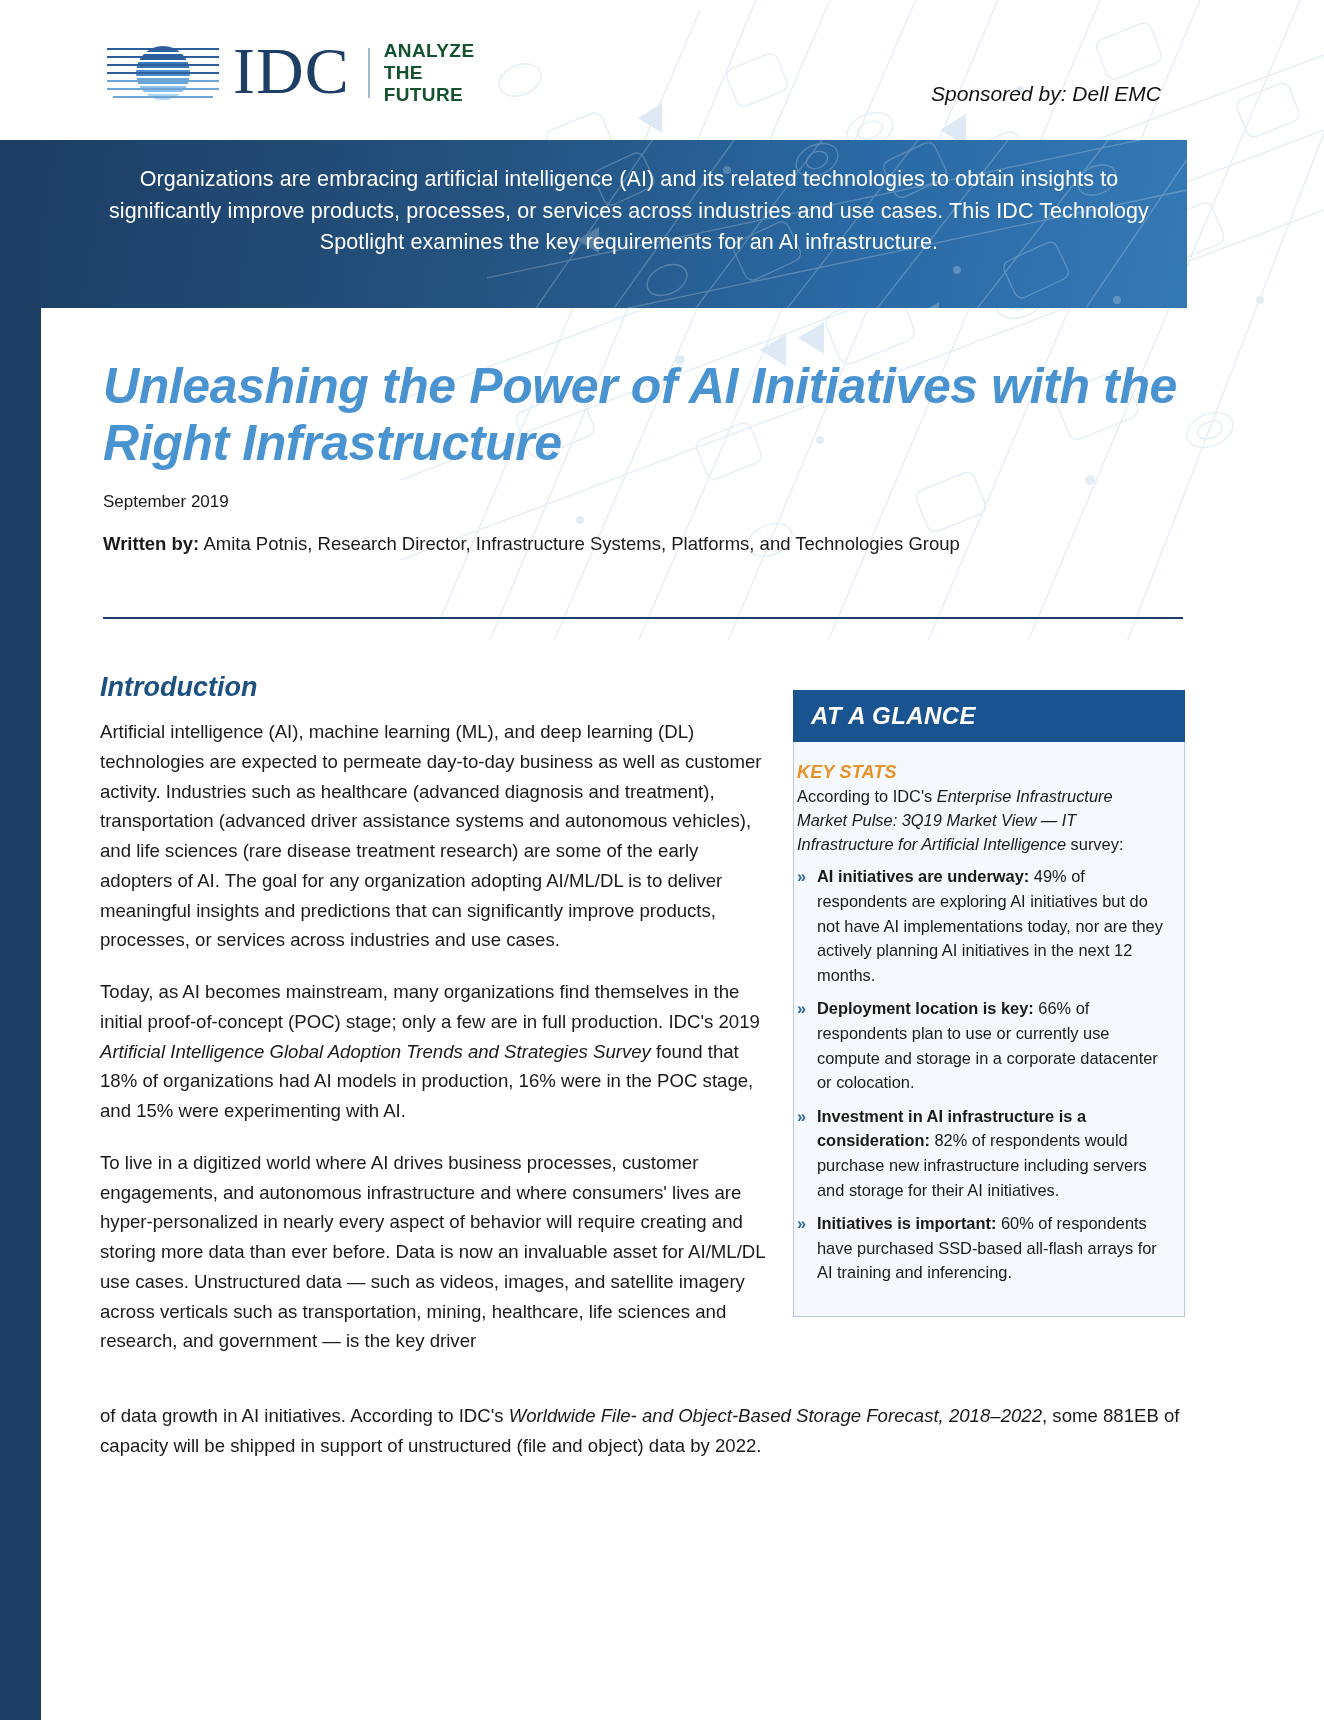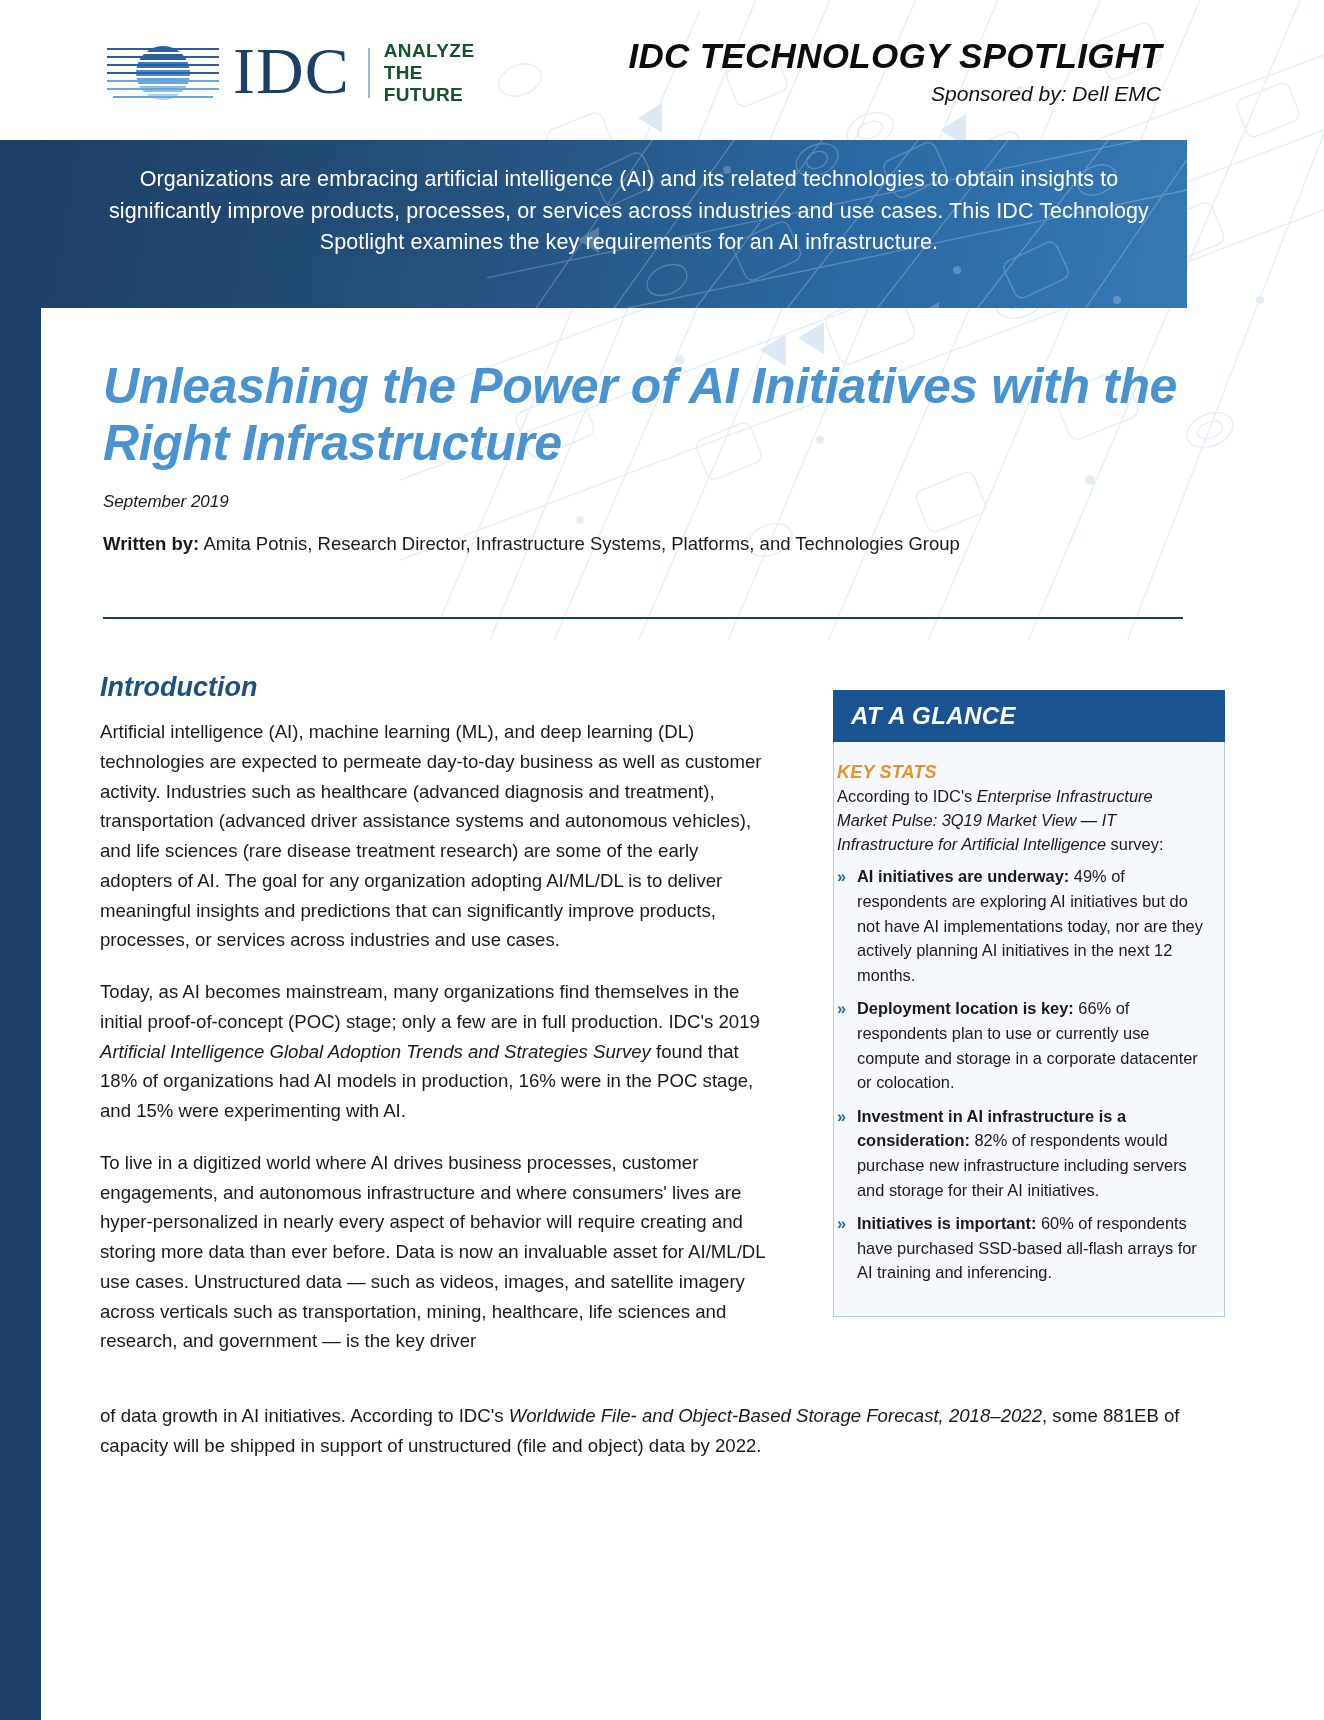--- a/index.html
+++ b/index.html
@@ -145,21 +145,20 @@
     font-weight: 700;
     font-style: italic;
     color: #4a93d1;
     line-height: 1.14;
     letter-spacing: -0.4px;
     margin: 0;
   }
   #doc-date {
     margin-top: 20px;
     font-size: 17px;
-    font-style: italic;
     color: #1a1a1a;
   }
   #doc-byline {
     margin-top: 20px;
     font-size: 18.5px;
     color: #1a1a1a;
     line-height: 1.3;
   }
   #doc-byline b { font-weight: 700; }
 
@@ -201,21 +200,20 @@
     top: 1401px;
     width: 1084px;
   }
 
   
   #glance {
     position: absolute;
     left: 793px;
     top: 690px;
     width: 392px;
-    margin-left: 40px;
   }
   #glance-head {
     background: #1a5490;
     color: #ffffff;
     font-size: 24px;
     font-weight: 700;
     font-style: italic;
     padding: 12px 0 12px 18px;
     letter-spacing: 0.4px;
   }
@@ -344,21 +342,20 @@
       </svg>
       <div id="logo-idc">IDC</div>
       <div id="logo-sep"></div>
       <div id="logo-tag">
         <div>ANALYZE</div>
         <div>THE</div>
         <div>FUTURE</div>
       </div>
     </div>
 
-    <div id="spotlight-title">IDC TECHNOLOGY SPOTLIGHT</div>
     <div id="sponsored">Sponsored by: Dell EMC</div>
   </div>
 
   <div id="banner">
     <svg id="banner-art" viewBox="0 0 700 250" xmlns="http://www.w3.org/2000/svg">
       <g stroke="#ffffff" stroke-width="1.3" fill="none">
         <path d="M20 250 L200 -10 M90 260 L290 -20 M170 260 L380 -20 M260 260 L470 -10 M350 260 L560 -10 M450 260 L660 -10 M560 265 L720 30"></path>
         <path d="M-10 180 L700 30 M-10 240 L700 90"></path>
         <rect x="110" y="60" width="54" height="38" rx="8" transform="rotate(-25 137 79)"></rect>
         <rect x="250" y="130" width="60" height="42" rx="8" transform="rotate(-25 280 151)"></rect>

